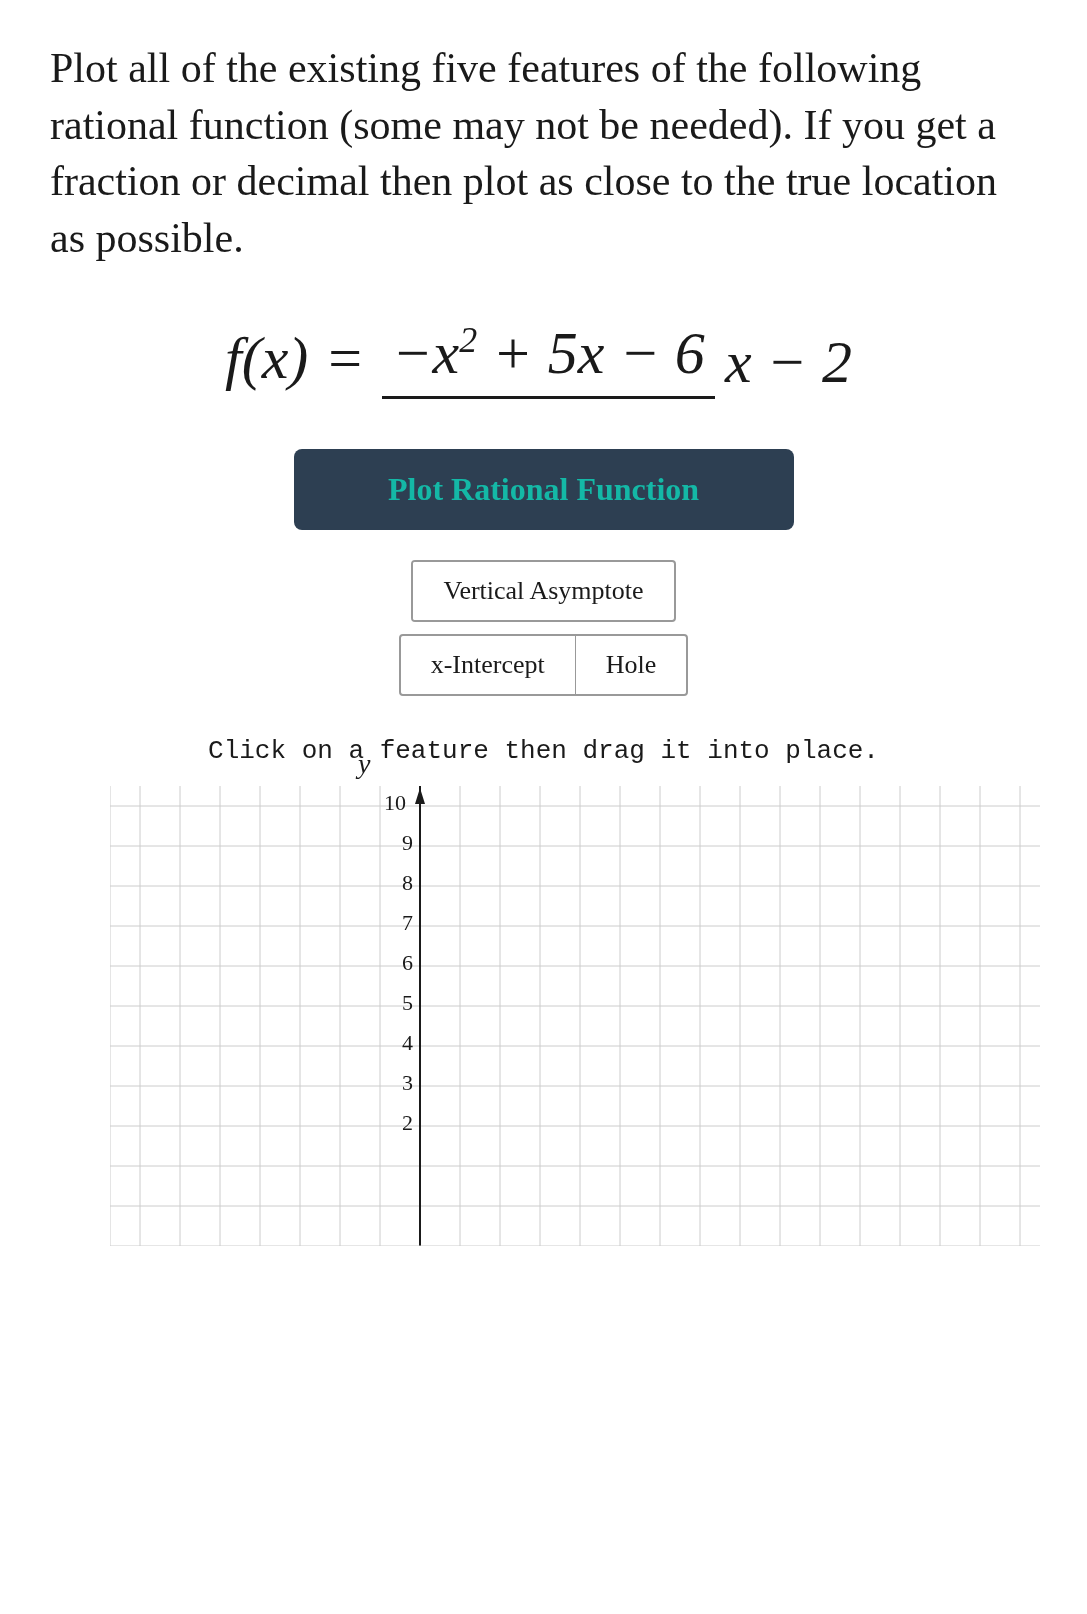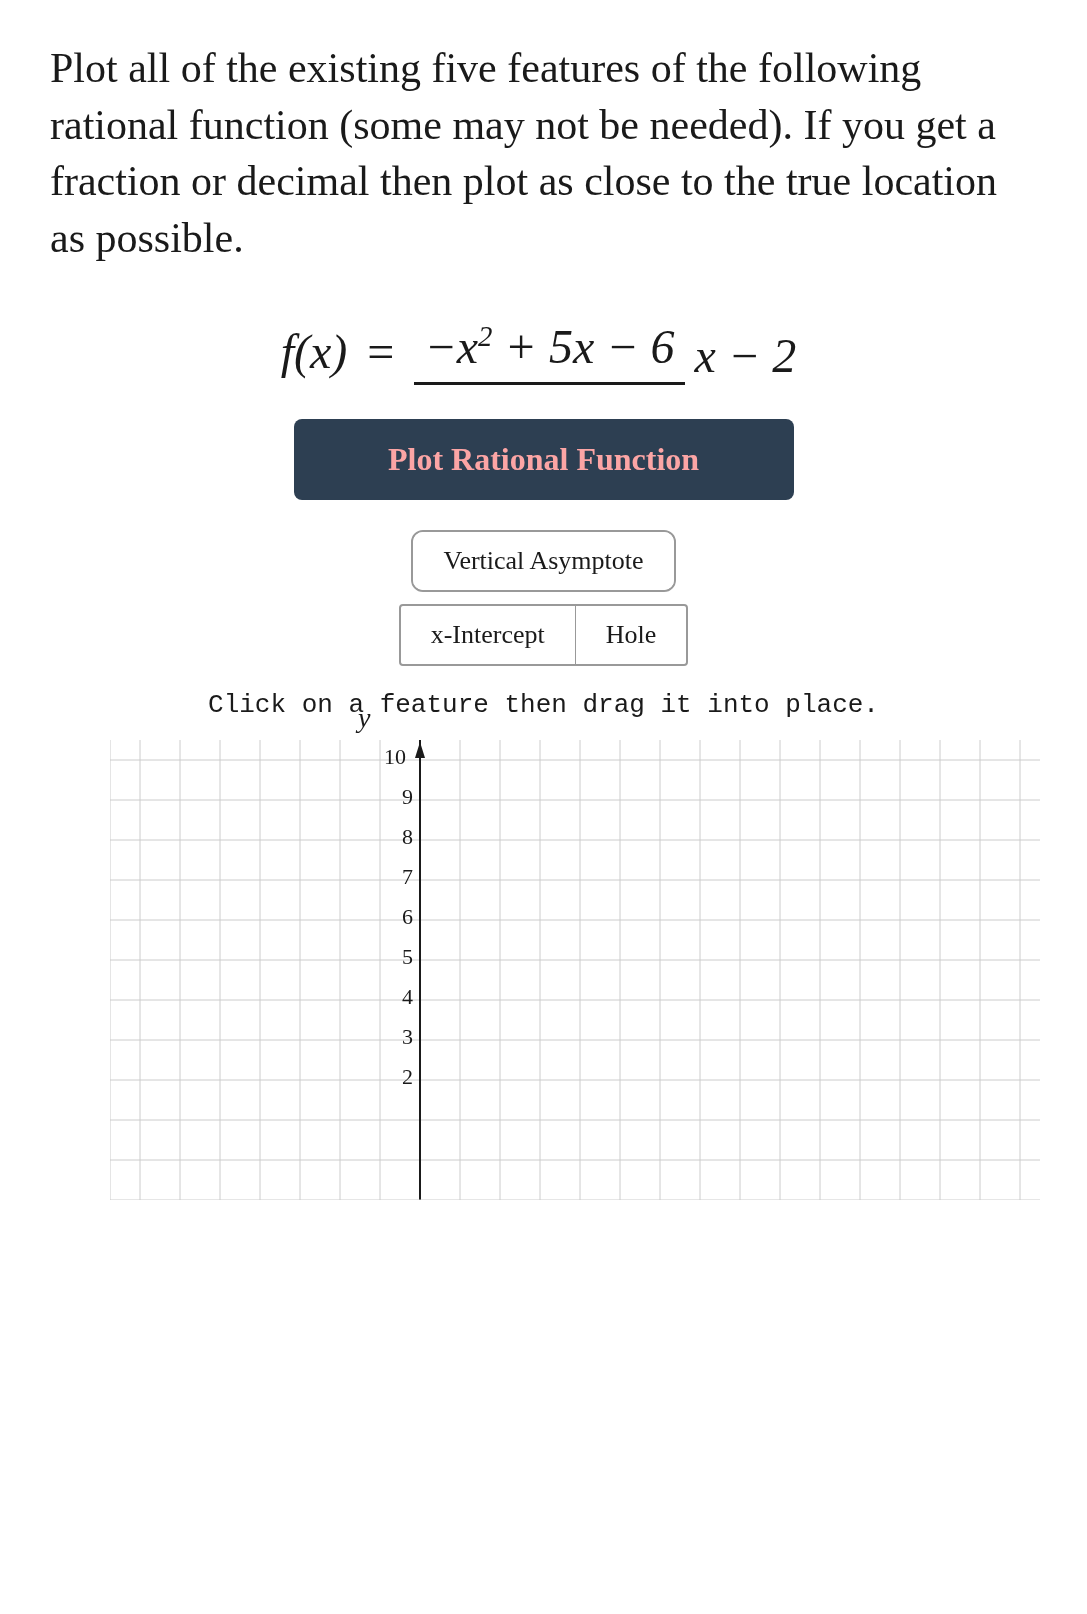--- a/index.html
+++ b/index.html
@@ -21,22 +21,22 @@
       font-size: 42px;
       line-height: 1.35;
       margin-bottom: 52px;
       max-width: 980px;
     }
 
     .formula-container {
       display: flex;
       justify-content: center;
       align-items: center;
-      margin-bottom: 34px;
-      font-size: 48px;
+      margin-bottom: 50px;
+      font-size: 60px;
     }
 
     .formula-lhs {
       font-style: italic;
       margin-right: 20px;
     }
 
     .formula-equals {
       margin-right: 20px;
     }
@@ -61,21 +61,21 @@
 
     sup {
       font-size: 0.6em;
       vertical-align: super;
     }
 
     .plot-button {
       display: block;
       margin: 0 auto 30px auto;
       background-color: #2d3f52;
-      color: #fca5a5;
+      color: #14b8a6;
       border: none;
       border-radius: 8px;
       padding: 22px 60px;
       font-size: 32px;
       font-family: Georgia, 'Times New Roman', serif;
       font-weight: bold;
       cursor: pointer;
       width: 500px;
       text-align: center;
     }
@@ -104,27 +104,27 @@
 
     .row1-wrapper {
       display: flex;
       justify-content: center;
       margin-bottom: 12px;
     }
 
     .row2-wrapper {
       display: flex;
       justify-content: center;
-      margin-bottom: 24px;
+      margin-bottom: 40px;
     }
 
     .row1-group {
       display: flex;
       border: 2px solid #999;
-      border-radius: 12px;
+      border-radius: 4px;
       overflow: hidden;
       gap: 48px;
     }
 
     .row2-group {
       display: flex;
       border: 2px solid #999;
       border-radius: 4px;
       overflow: hidden;
     }

